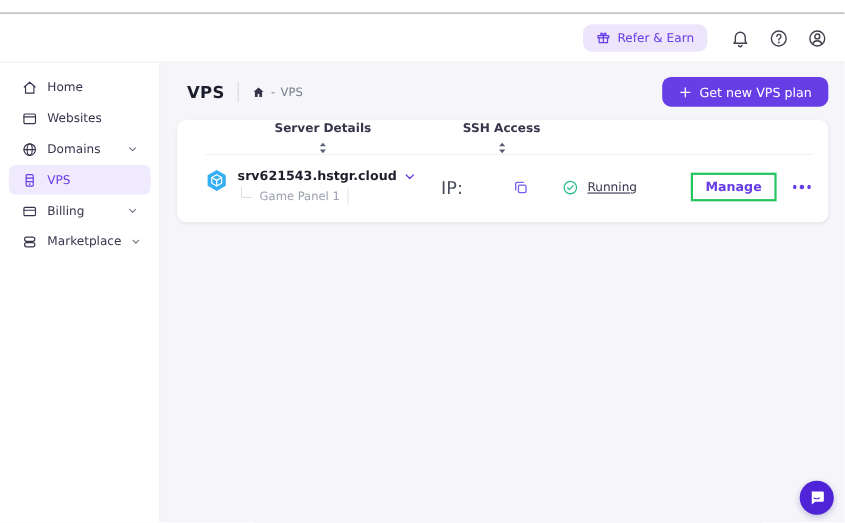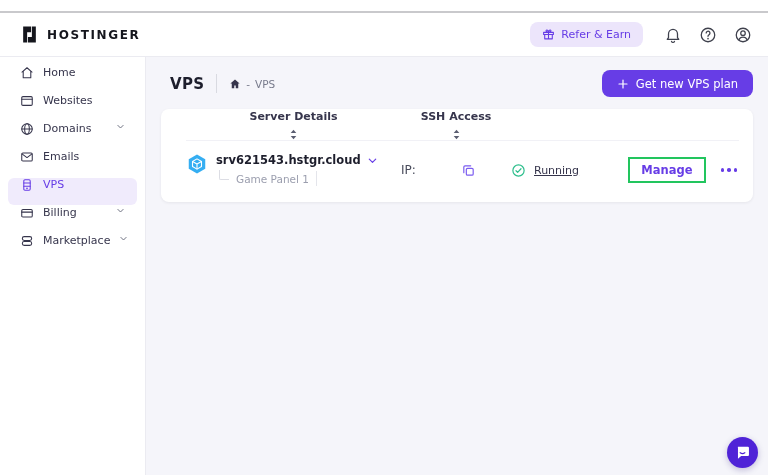--- a/index.html
+++ b/index.html
@@ -13,21 +13,21 @@
   .brand{display:flex;align-items:center;gap:8px;}
   .brand-text{font-size:12px;font-weight:bold;letter-spacing:1.6px;color:#15161d;}
   .topbar-right{margin-left:auto;display:flex;align-items:center;gap:13px;}
   .refer-pill{display:flex;align-items:center;gap:6px;background:#ece5fb;color:#673de6;font-size:11px;
               font-weight:500;height:25px;padding:0 12px;border-radius:8px;border:none;margin-right:6px;cursor:pointer;
               font-family:inherit;justify-content:space-between;}
   .icon-btn{width:22px;height:22px;display:flex;align-items:center;justify-content:center;background:none;border:none;padding:0;cursor:pointer;}
   
   .layout{display:flex;height:418px;}
   .sidebar{width:146px;background:#fff;border-right:1px solid #ebebf1;box-sizing:border-box;padding-top:9px;flex-shrink:0;}
-  .side-item{height:27px;margin:0 8px 1px;padding:0 12px;display:flex;gap:9px;border-radius:6px;
+  .side-item{height:27px;margin:0 8px 1px;padding:0 12px;display:flex;align-items:center;gap:9px;border-radius:6px;
              font-size:11px;font-weight:500;color:#36354c;cursor:pointer;}
   .side-item.active{background:#f0ebfc;color:#673de6;}
   .side-item .chev{margin-left:auto;display:flex;}
   .side-item svg{flex-shrink:0;}
   
   .main{flex:1;background:#f5f5fa;padding:13px 15px 0;box-sizing:border-box;position:relative;}
   .title-row{display:flex;align-items:center;height:27px;padding-left:9px;}
   .page-title{font-size:15px;font-weight:bold;color:#1d1e2c;letter-spacing:.3px;}
   .v-div{width:1px;height:19px;background:#d9dae1;margin:0 12px;}
   .crumb{display:flex;align-items:center;gap:5px;font-size:10.5px;color:#787b8c;}
@@ -43,21 +43,21 @@
   .w2{width:110px;box-sizing:border-box;}
   .w3{flex:1;}
   .trow{display:flex;align-items:center;padding:12px 0 15px;}
   .server-cell{width:215px;display:flex;gap:8px;box-sizing:border-box;}
   .server-name-row{display:flex;align-items:center;gap:6px;font-size:11.5px;font-weight:bold;color:#1d1e2c;cursor:pointer;}
   .server-sub-row{display:flex;align-items:center;margin-top:3px;}
   .connector{width:9px;height:9px;border-left:1.5px solid #dcdde4;border-bottom:1.5px solid #dcdde4;
              border-bottom-left-radius:2px;margin:0 7px 7px 3px;}
   .server-label{font-size:10.5px;color:#9b9eae;text-align:center;}
   .label-div{width:1px;height:15px;background:#e4e5eb;margin-left:7px;}
-  .ssh-cell{width:110px;display:flex;align-items:center;font-size:12px;color:#494c5c;box-sizing:border-box;}
+  .ssh-cell{width:110px;display:flex;align-items:center;font-size:16px;color:#494c5c;box-sizing:border-box;}
   .copy-btn{margin-left:45px;background:none;border:none;padding:0;display:flex;cursor:pointer;}
   .status-cell{flex:1;display:flex;align-items:center;gap:8px;font-size:11px;color:#36354c;text-decoration:underline;}
   .row-actions{display:flex;align-items:center;gap:13px;}
   .annotation-box{border:2px solid #22c55e;padding:4px 11px;display:flex;}
   .manage-btn{background:none;border:none;color:#673de6;font-size:11.5px;font-weight:bold;padding:0;cursor:pointer;
               font-family:inherit;}
   .more-btn{display:flex;gap:3px;background:none;border:none;padding:5px 2px;cursor:pointer;align-items:center;}
   .more-btn i{width:3.5px;height:3.5px;border-radius:50%;background:#673de6;display:block;}
   
   .chat-fab{position:absolute;right:10px;bottom:7px;width:31px;height:31px;border-radius:50%;background:#4f23d7;
@@ -65,29 +65,20 @@
             box-shadow:0 2px 6px rgba(40,20,120,.25);}
 </style>
 </head>
 <body>
 
 <div class="page">
 
   <div class="chrome-strip"></div>
 
   <div class="topbar">
-    <div class="brand">
-      <span style="display:flex;">
-        <svg width="19" height="19" viewBox="0 0 24 24">
-          <path fill="#15161d" d="M4 2h10v7H9v13H4z"></path>
-          <path fill="#15161d" d="M15 2h5v20H10v-7h5z"></path>
-        </svg>
-      </span>
-      <span class="brand-text">HOSTINGER</span>
-    </div>
     <div class="topbar-right">
       <button class="refer-pill">
         <span style="display:flex;">
           <svg width="13" height="13" viewBox="0 0 24 24" fill="none" stroke="#673de6" stroke-width="2" stroke-linecap="round" stroke-linejoin="round">
             <rect x="3" y="8" width="18" height="4"></rect>
               <path d="M5 12v8h14v-8M12 8v12"></path>
             <path d="M12 8c-2 0-4.5-.8-4.5-2.8S11 2.6 12 8zm0 0c2 0 4.5-.8 4.5-2.8S13 2.6 12 8z"></path>
           </svg>
         </span>
         <span>Refer &amp; Earn</span>
@@ -154,29 +145,20 @@
           </svg>
         </span>
         <span>Domains</span>
         <span class="chev">
           <svg width="9" height="9" viewBox="0 0 24 24" fill="none" stroke="#6d7081" stroke-width="2.6" stroke-linecap="round" stroke-linejoin="round">
               <polyline points="5 9 12 16 19 9"></polyline>
             </svg>
         </span>
       </div>
 
-      <div class="side-item">
-        <span style="display:flex;">
-          <svg width="14" height="14" viewBox="0 0 24 24" fill="none" stroke="currentColor" stroke-width="1.8" stroke-linecap="round" stroke-linejoin="round">
-            <rect x="3" y="5" width="18" height="14" rx="2"></rect>
-              <path d="m4 7 8 6 8-6"></path>
-          </svg>
-        </span>
-        <span>Emails</span>
-      </div>
 
       <div class="side-item active">
         <span style="display:flex;">
           <svg width="14" height="14" viewBox="0 0 24 24" fill="none" stroke="currentColor" stroke-width="1.8" stroke-linecap="round" stroke-linejoin="round">
             <rect x="6.5" y="3" width="11" height="18" rx="2"></rect>
               <path d="M6.5 8.5h11M6.5 14h11"></path>
               <circle cx="12" cy="17.8" r="0.5" fill="currentColor"></circle>
           </svg>
         </span>
         <span>VPS</span>

